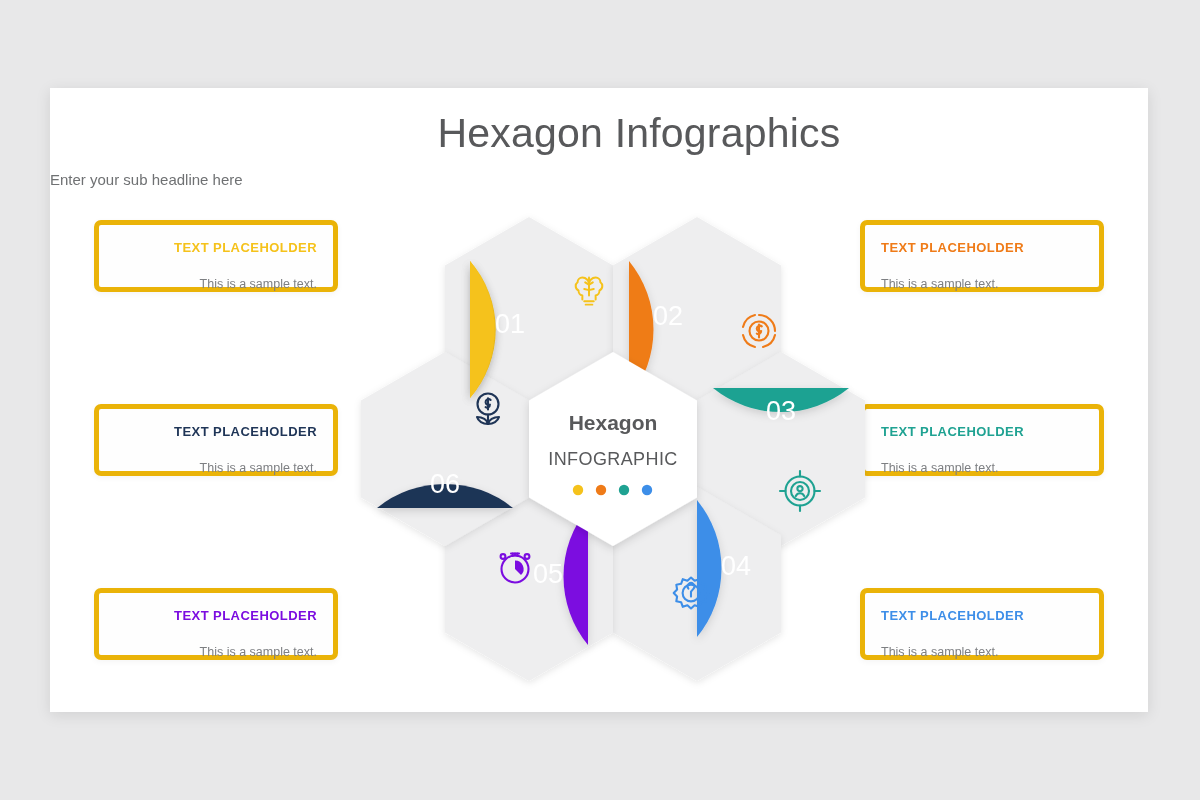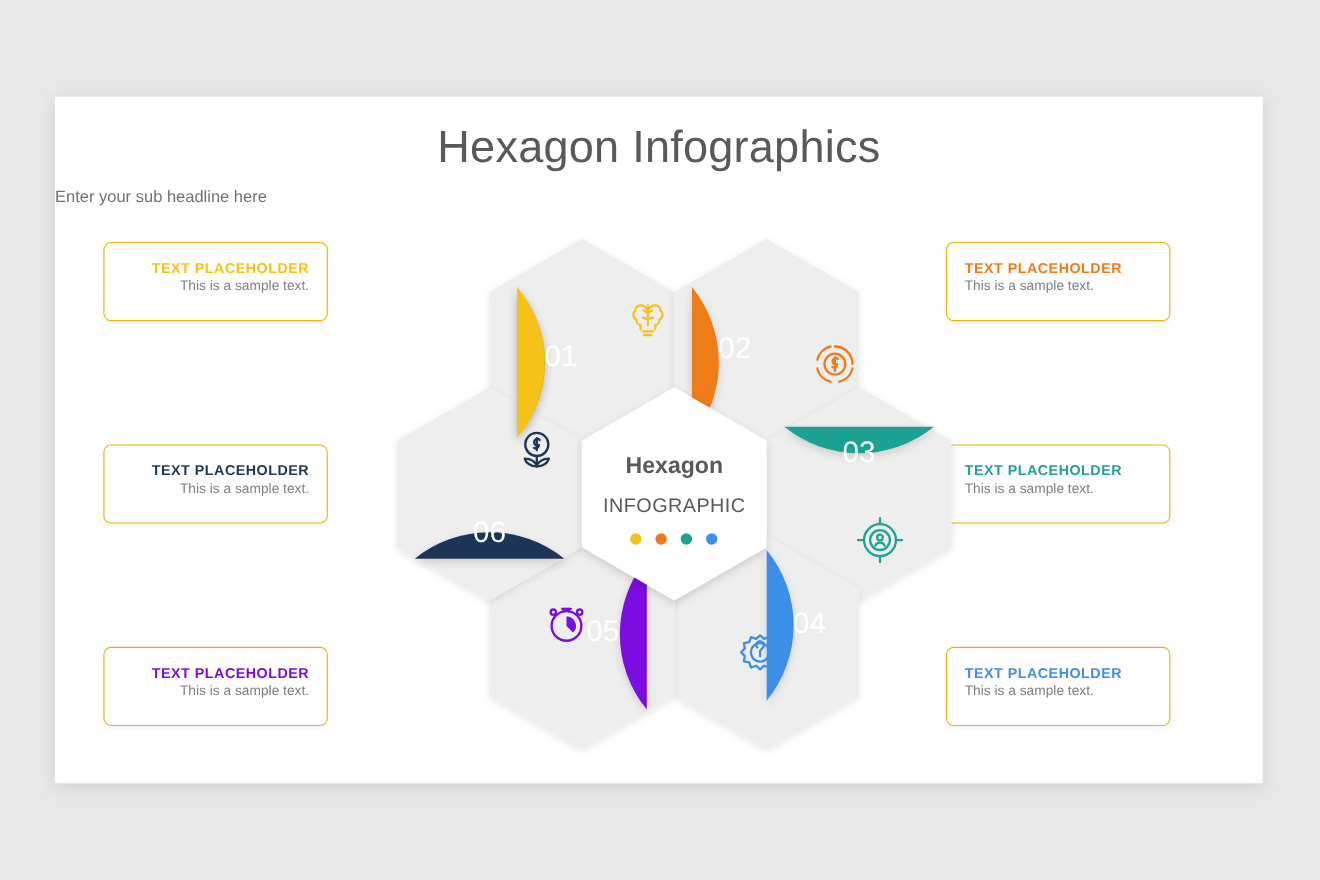--- a/index.html
+++ b/index.html
@@ -15,44 +15,45 @@
     background:#ffffff;
     box-shadow:0 3px 14px rgba(0,0,0,.10);
   }
 
   
   #title{
     position:absolute;left:0;top:22px;width:100%;
     text-align:center;
     font-size:41px;font-weight:400;color:#58595b;
     letter-spacing:.2px;
+    padding-left:40px;
   }
   #subtitle{
     position:absolute;left:0;top:83px;width:100%;
     font-size:15px;font-weight:400;color:#6f7173;
   }
 
   
   .card{
     position:absolute;
-    width:204px;height:72px;
+    width:244px;height:72px;
     background:#fefefe;
-    border:1px solid #eab308;
+    border:5px solid #eab308;
     border-radius:7px;
     box-shadow:0 2px 6px rgba(0,0,0,.045);
     box-sizing:border-box;
     padding:14px 16px 0 16px;
   }
   .card .ph{
     font-size:13px;font-weight:700;letter-spacing:.45px;
     line-height:17px;
   }
   .card .sample{
     font-size:12.5px;color:#7d7f82;font-weight:400;
-    line-height:17px;margin-top:0;
+    line-height:17px;margin-top:20px;
   }
   .card.left{left:44px;text-align:right;}
   .card.right{left:810px;text-align:left;}
   .row1{top:132px;}
   .row2{top:316px;}
   .row3{top:500px;}
 
   
   #cluster{
     position:absolute;left:298px;top:120px;

